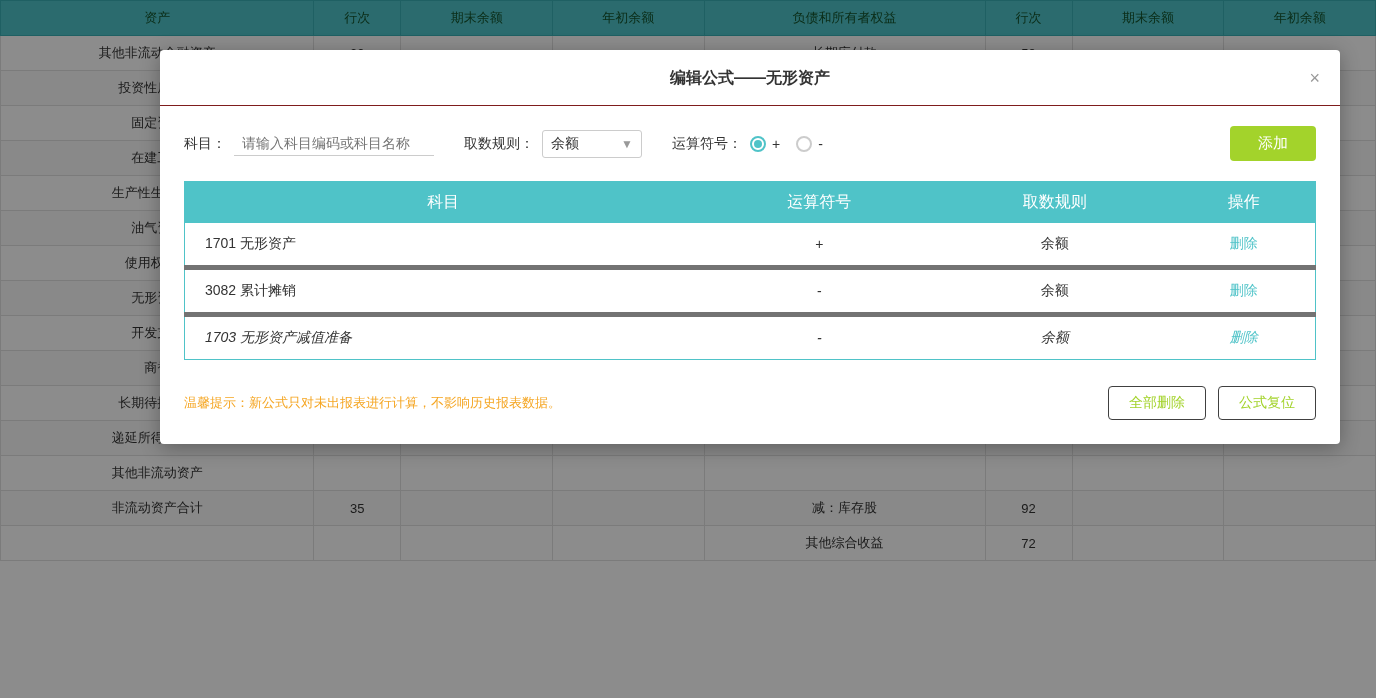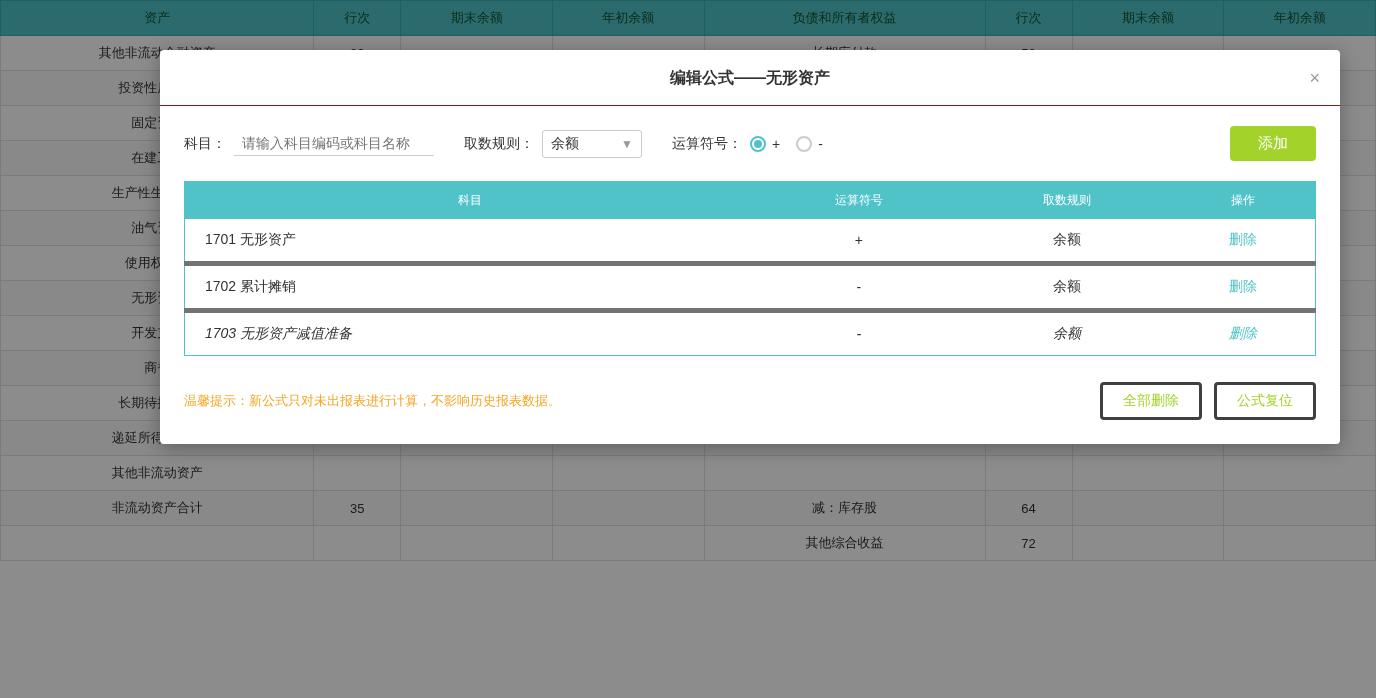--- a/index.html
+++ b/index.html
@@ -190,21 +190,21 @@
       width: 100%;
       border-collapse: collapse;
       border: 1px solid #4fc3c8;
     }
     .data-table thead tr th {
       background: #4fc3c8;
       color: #fff;
       text-align: center;
       padding: 10px 8px;
       font-weight: normal;
-      font-size: 12px;
+      font-size: 16px;
       border: none;
     }
     .data-table tbody tr td {
       text-align: center;
       padding: 12px 8px;
       border-bottom: 5px solid #737373;
       color: #333;
       font-size: 14px;
     }
     .data-table tbody tr:last-child td { border-bottom: none; font-style: italic; }
@@ -227,21 +227,21 @@
     .hint-text {
       color: #f5a623;
       font-size: 13px;
     }
     .btn-group-bottom {
       display: flex;
       gap: 12px;
     }
     .btn-outline {
       background: #fff;
-      border: 3px solid #404040;
+      border: 1px solid #404040;
       color: #a3d32b;
       border-radius: 4px;
       padding: 7px 20px;
       font-size: 14px;
       cursor: pointer;
     }
   </style>
 </head>
 <body>
 
@@ -389,21 +389,21 @@
         <td></td>
         <td></td>
         <td></td>
       </tr>
       <tr>
         <td>非流动资产合计</td>
         <td>35</td>
         <td></td>
         <td></td>
         <td>减：库存股</td>
-        <td>64</td>
+        <td>92</td>
         <td></td>
         <td></td>
       </tr>
       <tr>
         <td></td>
         <td></td>
         <td></td>
         <td></td>
         <td>其他综合收益</td>
         <td>72</td>
@@ -465,21 +465,21 @@
         </tr>
       </thead>
       <tbody id="formula-table-body">
       <tr>
             <td>1701 无形资产</td>
             <td>+</td>
             <td>余额</td>
             <td class="op-col"><a class="link-delete" href="#">删除</a></td>
           </tr>
           <tr>
-            <td>1702 累计摊销</td>
+            <td>3082 累计摊销</td>
             <td>-</td>
             <td>余额</td>
             <td class="op-col"><a class="link-delete" href="#">删除</a></td>
           </tr>
           <tr>
             <td>1703 无形资产减值准备</td>
             <td>-</td>
             <td>余额</td>
             <td class="op-col"><a class="link-delete" href="#">删除</a></td>
           </tr>

